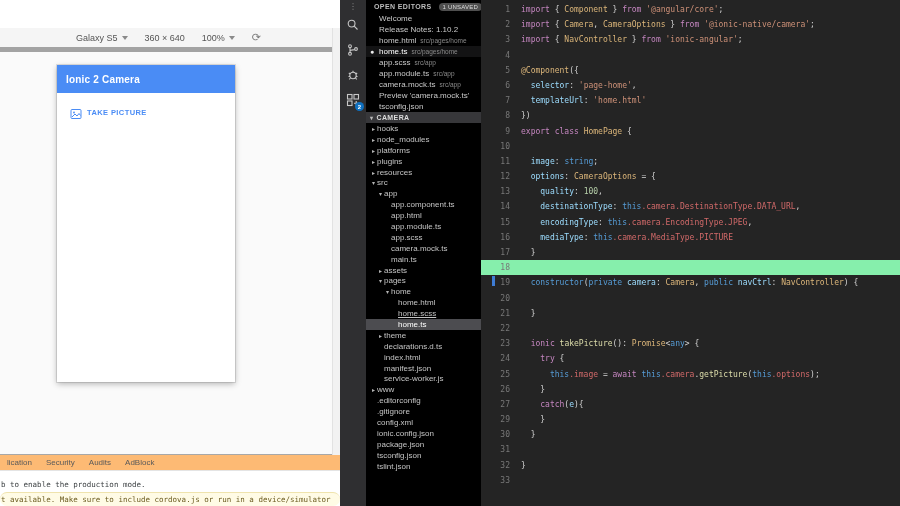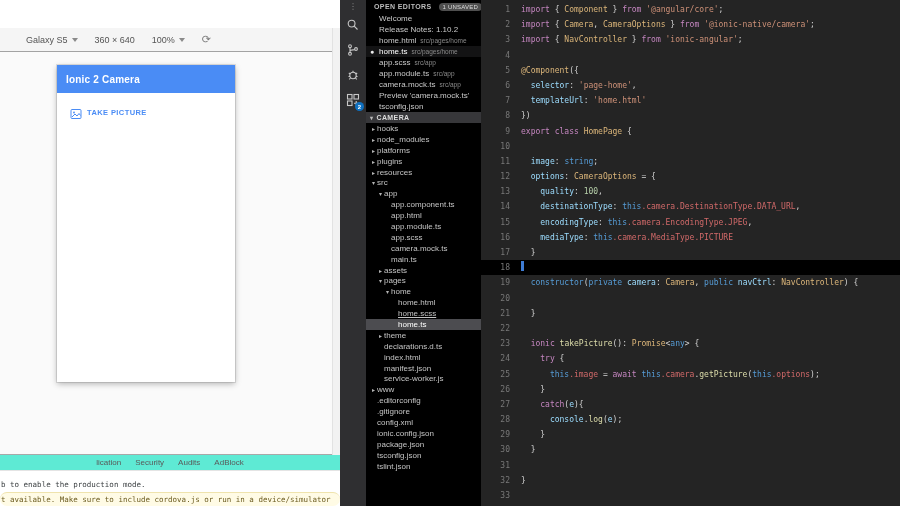--- a/index.html
+++ b/index.html
@@ -3,36 +3,36 @@
 <meta charset="utf-8">
 <style>
   html,body{margin:0;padding:0;background:#fff;width:900px;height:506px;overflow:hidden;
     font-family:"Liberation Sans",sans-serif;}
   .screen{display:flex;width:900px;height:506px;}
 
   
   .browser{width:340px;flex:none;display:flex;flex-direction:column;background:#fff;position:relative;}
   .browser-scrollbar{position:absolute;right:0;top:28px;bottom:51px;width:7px;background:#f2f2f2;border-left:1px solid #e2e2e2;}
   .chrome-top{height:28px;background:#fff;flex:none;}
-  .dev-toolbar{height:24px;flex:none;background:#f5f5f5;border-bottom:1px solid #a3a3a3;display:flex;
-    align-items:center;font-size:9px;color:#555;padding-left:26px;box-sizing:border-box;gap:17px;white-space:nowrap;}
+  .dev-toolbar{height:24px;flex:none;background:#f5f5f5;border-bottom:5px solid #a3a3a3;display:flex;
+    align-items:center;font-size:9px;color:#555;padding-left:76px;box-sizing:border-box;gap:17px;white-space:nowrap;}
   .dt-item{display:flex;align-items:center;gap:4px;}
   .caret{width:0;height:0;border-left:3px solid transparent;border-right:3px solid transparent;border-top:4px solid #8a8a8a;}
   .rotate-icon{color:#777;font-size:11px;line-height:1;}
   .stage{flex:1;background:#fafafa;overflow:hidden;}
   .phone{margin:13px 0 0 57px;width:178px;height:317px;background:#fff;
     box-shadow:0 0 0 1px rgba(0,0,0,.10),0 2px 6px rgba(0,0,0,.28);}
   .phone-header{height:28px;background:#4a8cf5;display:flex;align-items:center;padding-left:9px;
     color:#fff;font-size:10px;font-weight:700;letter-spacing:.2px;}
   .take-picture{margin:15px 0 0 13px;display:inline-flex;align-items:flex-start;gap:5px;color:#4a8cf5;
     font-size:7.5px;font-weight:700;letter-spacing:.4px;background:none;border:none;padding:0;cursor:pointer;
     font-family:"Liberation Sans",sans-serif;}
   .devtools{flex:none;}
-  .dt-tabs{height:15px;background:#5eead4;border-top:1px solid #a8a8a8;border-bottom:1px solid #e4e4e4;
-    display:flex;align-items:center;font-size:8px;color:#5a5a5a;overflow:hidden;justify-content:center;}
+  .dt-tabs{height:15px;background:#fdba74;border-top:1px solid #a8a8a8;border-bottom:1px solid #e4e4e4;
+    display:flex;align-items:center;font-size:8px;color:#5a5a5a;overflow:hidden;}
   .dtab{padding:0 7px;flex:none;cursor:pointer;}
   .dt-console{height:35px;background:#fff;position:relative;overflow:hidden;
     font-family:"DejaVu Sans Mono",monospace;font-size:7.5px;color:#3c4043;}
   .cline{white-space:nowrap;overflow:hidden;padding-left:1px;}
   .cline.normal{margin-top:9px;}
   .cline.warn{position:absolute;left:0;right:0;bottom:0;background:#fffbe5;border-top:1px solid #efe3ad;
     color:#6b5b1f;padding:2px 0 2px 1px;border-radius:7px;}
 
   
   .vscode{flex:1;display:flex;background:#242424;min-width:0;}
@@ -59,21 +59,21 @@
     font-size:7px;font-weight:700;letter-spacing:.4px;color:#dcdcdc;cursor:pointer;}
   .exp-header .arrow{font-size:6px;color:#bbb;}
   .tr{height:10.9px;display:flex;align-items:center;white-space:nowrap;overflow:hidden;font-size:8px;
     color:#c5c5c5;cursor:pointer;}
   .tr .arrow{width:7px;text-align:center;font-size:6px;color:#b2b2b2;flex:none;}
   .tr.sel{background:#4c4c50;color:#fff;}
 
   .editor{flex:1;min-width:0;background:#242424;overflow:hidden;padding-top:2px;
     font-family:"DejaVu Sans Mono",monospace;font-size:8px;}
   .cl{height:15.2px;line-height:15.2px;display:flex;white-space:pre;cursor:text;}
-  .cl.cur{background:#000000;}
+  .cl.cur{background:#86efac;flex-direction:column;}
   .ln{width:29px;text-align:right;color:#787878;flex:none;}
   .ct{margin-left:11px;}
   .cursor{display:inline-block;width:3px;height:10px;background:#3e7cd4;vertical-align:-1px;}
   .tk-k{color:#c586c0;}  .tk-kb{color:#569cd6;} .tk-t{color:#dcb67a;}
   .tk-p{color:#9cdcfe;}  .tk-s{color:#ce9178;} .tk-n{color:#b5cea8;}
   .tk-m{color:#d16969;}  .tk-f{color:#dcdcaa;} .tk-d{color:#d4d4d4;}
 </style>
 </head>
 <body>
 
@@ -364,21 +364,20 @@
         <div class="cl cur"><span class="ln">18</span><span class="ct"><span class="cursor"></span></span></div>
         <div class="cl"><span class="ln">19</span><span class="ct"><span class="tk-d">  </span><span class="tk-kb">constructor</span><span class="tk-d">(</span><span class="tk-kb">private</span><span class="tk-d"> </span><span class="tk-p">camera</span><span class="tk-d">: </span><span class="tk-t">Camera</span><span class="tk-d">, </span><span class="tk-kb">public</span><span class="tk-d"> </span><span class="tk-p">navCtrl</span><span class="tk-d">: </span><span class="tk-t">NavController</span><span class="tk-d">) {</span></span></div>
         <div class="cl"><span class="ln">20</span><span class="ct"></span></div>
         <div class="cl"><span class="ln">21</span><span class="ct"><span class="tk-d">  }</span></span></div>
         <div class="cl"><span class="ln">22</span><span class="ct"></span></div>
         <div class="cl"><span class="ln">23</span><span class="ct"><span class="tk-d">  </span><span class="tk-k">ionic</span><span class="tk-d"> </span><span class="tk-f">takePicture</span><span class="tk-d">(): </span><span class="tk-t">Promise</span><span class="tk-d">&lt;</span><span class="tk-kb">any</span><span class="tk-d">&gt; {</span></span></div>
         <div class="cl"><span class="ln">24</span><span class="ct"><span class="tk-d">    </span><span class="tk-k">try</span><span class="tk-d"> {</span></span></div>
         <div class="cl"><span class="ln">25</span><span class="ct"><span class="tk-d">      </span><span class="tk-kb">this</span><span class="tk-m">.image</span><span class="tk-d"> = </span><span class="tk-k">await</span><span class="tk-d"> </span><span class="tk-kb">this</span><span class="tk-m">.camera</span><span class="tk-d">.</span><span class="tk-f">getPicture</span><span class="tk-d">(</span><span class="tk-kb">this</span><span class="tk-m">.options</span><span class="tk-d">);</span></span></div>
         <div class="cl"><span class="ln">26</span><span class="ct"><span class="tk-d">    }</span></span></div>
         <div class="cl"><span class="ln">27</span><span class="ct"><span class="tk-d">    </span><span class="tk-k">catch</span><span class="tk-d">(</span><span class="tk-p">e</span><span class="tk-d">){</span></span></div>
-        <div class="cl"><span class="ln">28</span><span class="ct"><span class="tk-d">      </span><span class="tk-p">console</span><span class="tk-d">.</span><span class="tk-f">log</span><span class="tk-d">(</span><span class="tk-p">e</span><span class="tk-d">);</span></span></div>
         <div class="cl"><span class="ln">29</span><span class="ct"><span class="tk-d">    }</span></span></div>
         <div class="cl"><span class="ln">30</span><span class="ct"><span class="tk-d">  }</span></span></div>
         <div class="cl"><span class="ln">31</span><span class="ct"></span></div>
         <div class="cl"><span class="ln">32</span><span class="ct"><span class="tk-d">}</span></span></div>
         <div class="cl"><span class="ln">33</span><span class="ct"></span></div>
       </div>
   </section>
 </div>
 
 </body></html>

